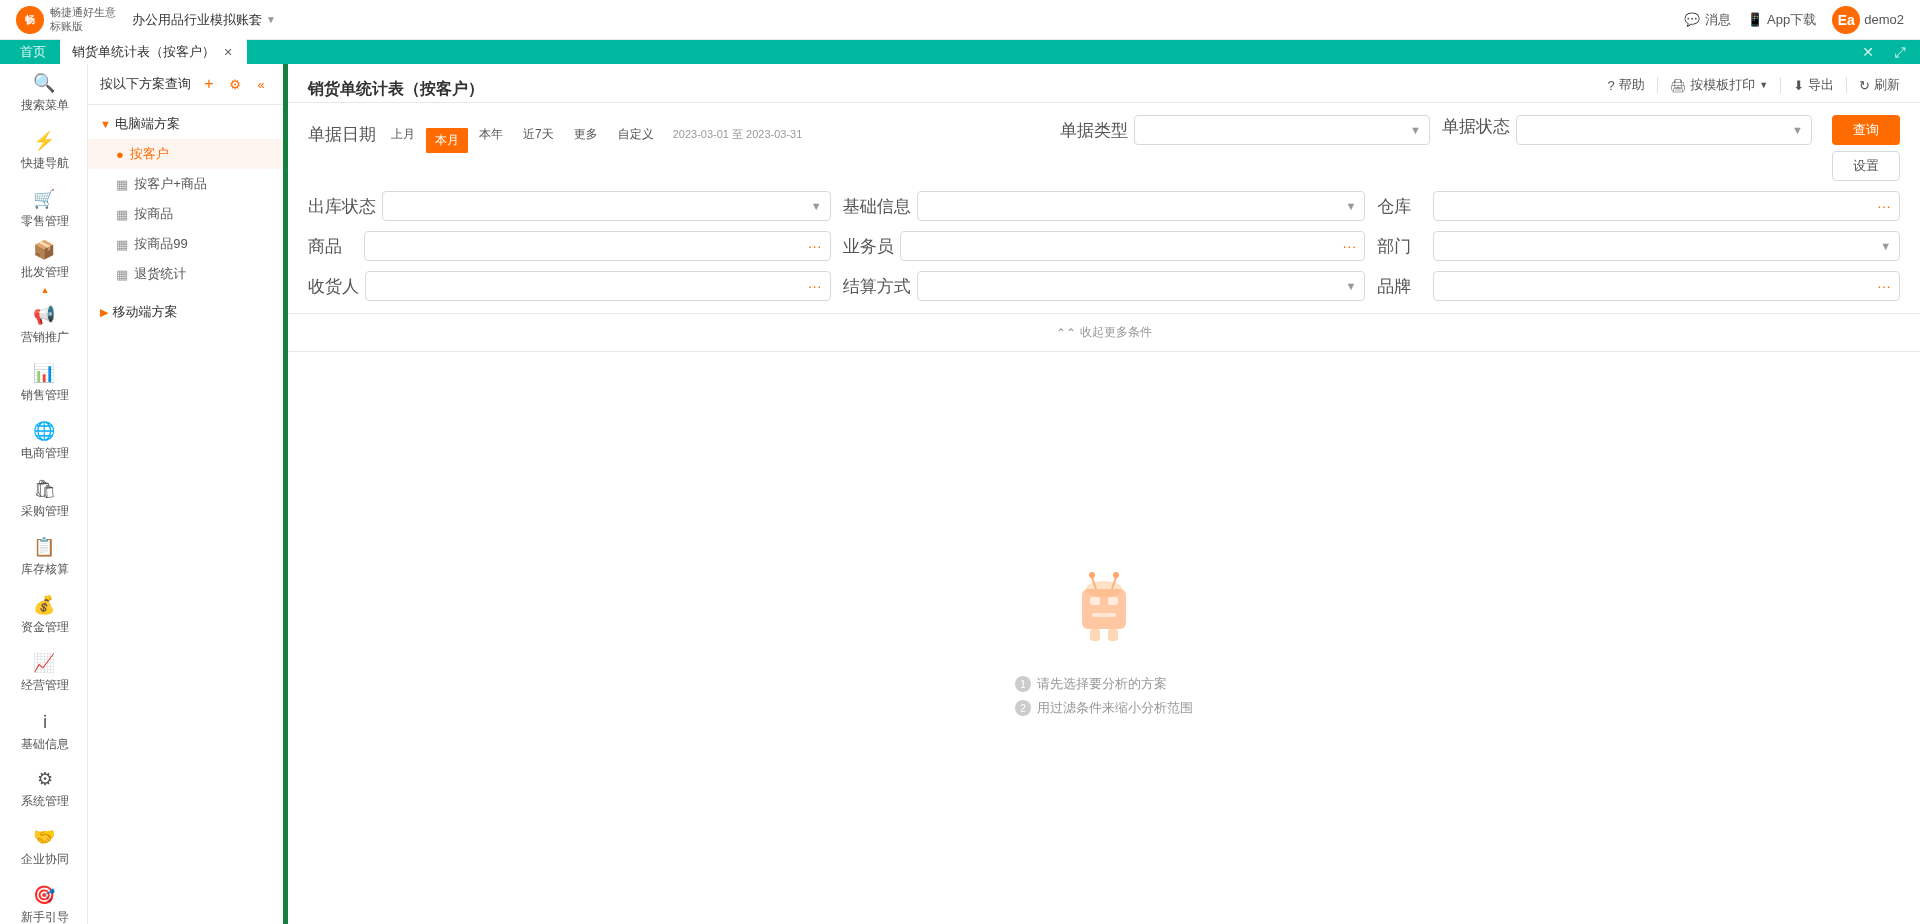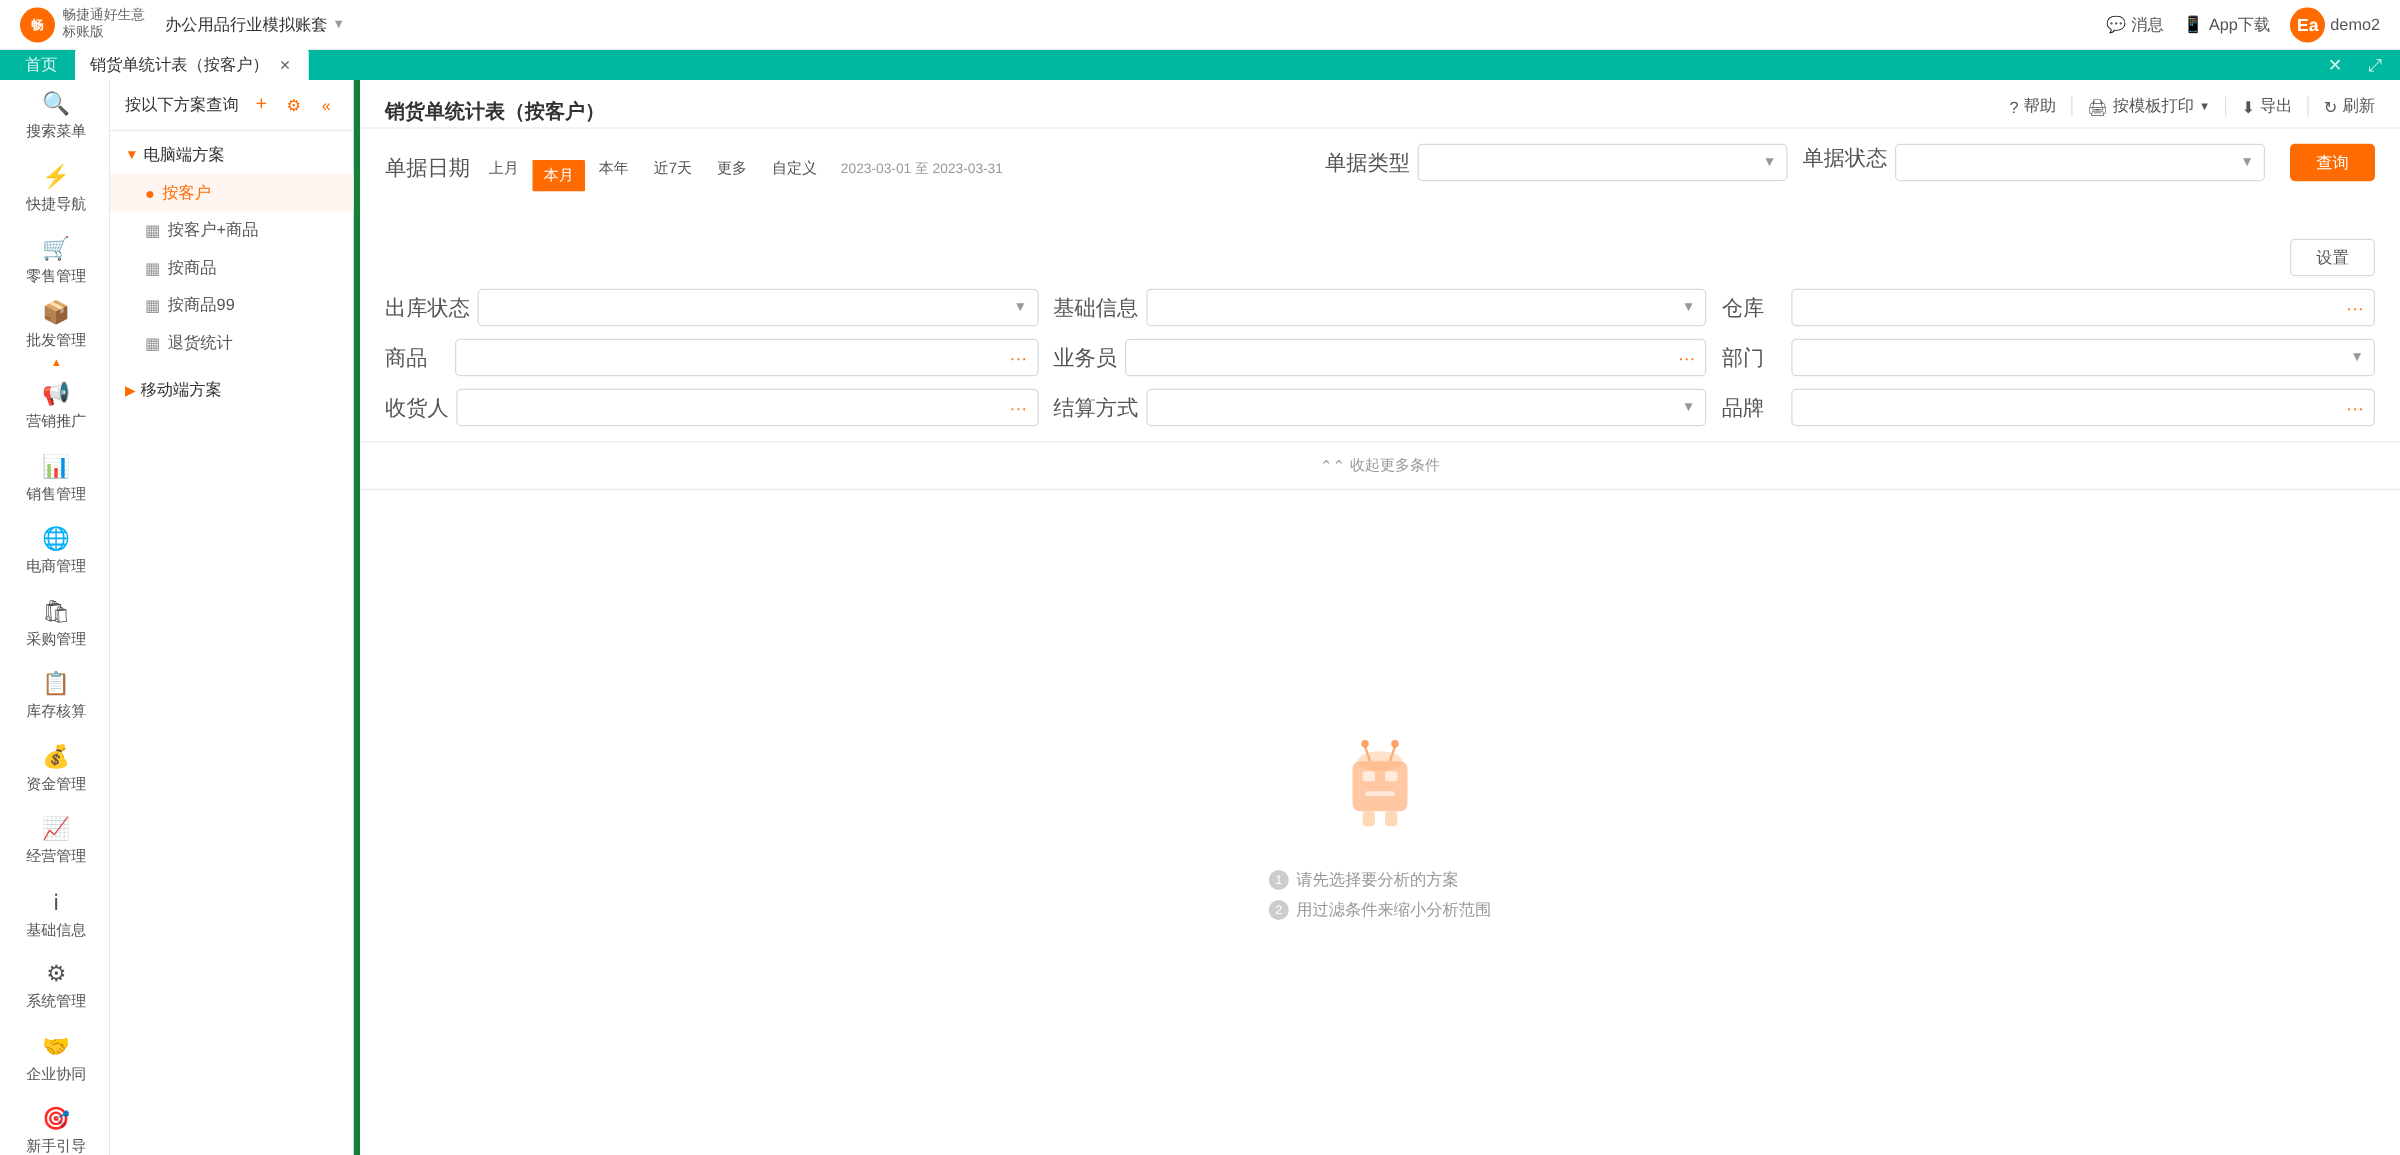--- a/index.html
+++ b/index.html
@@ -352,21 +352,20 @@
     }
     .btn-settings {
       background: #fff;
       color: #555;
       border: 1px solid #d9d9d9;
       border-radius: 4px;
       padding: 5px 20px;
       font-size: 13px;
       cursor: pointer;
       white-space: nowrap;
-      margin-top: 40px;
     }
 
     
     .collapse-bar {
       background: #fff;
       padding: 6px;
       display: flex;
       justify-content: center;
       border-bottom: 1px solid #e8e8e8;
       flex-shrink: 0;

